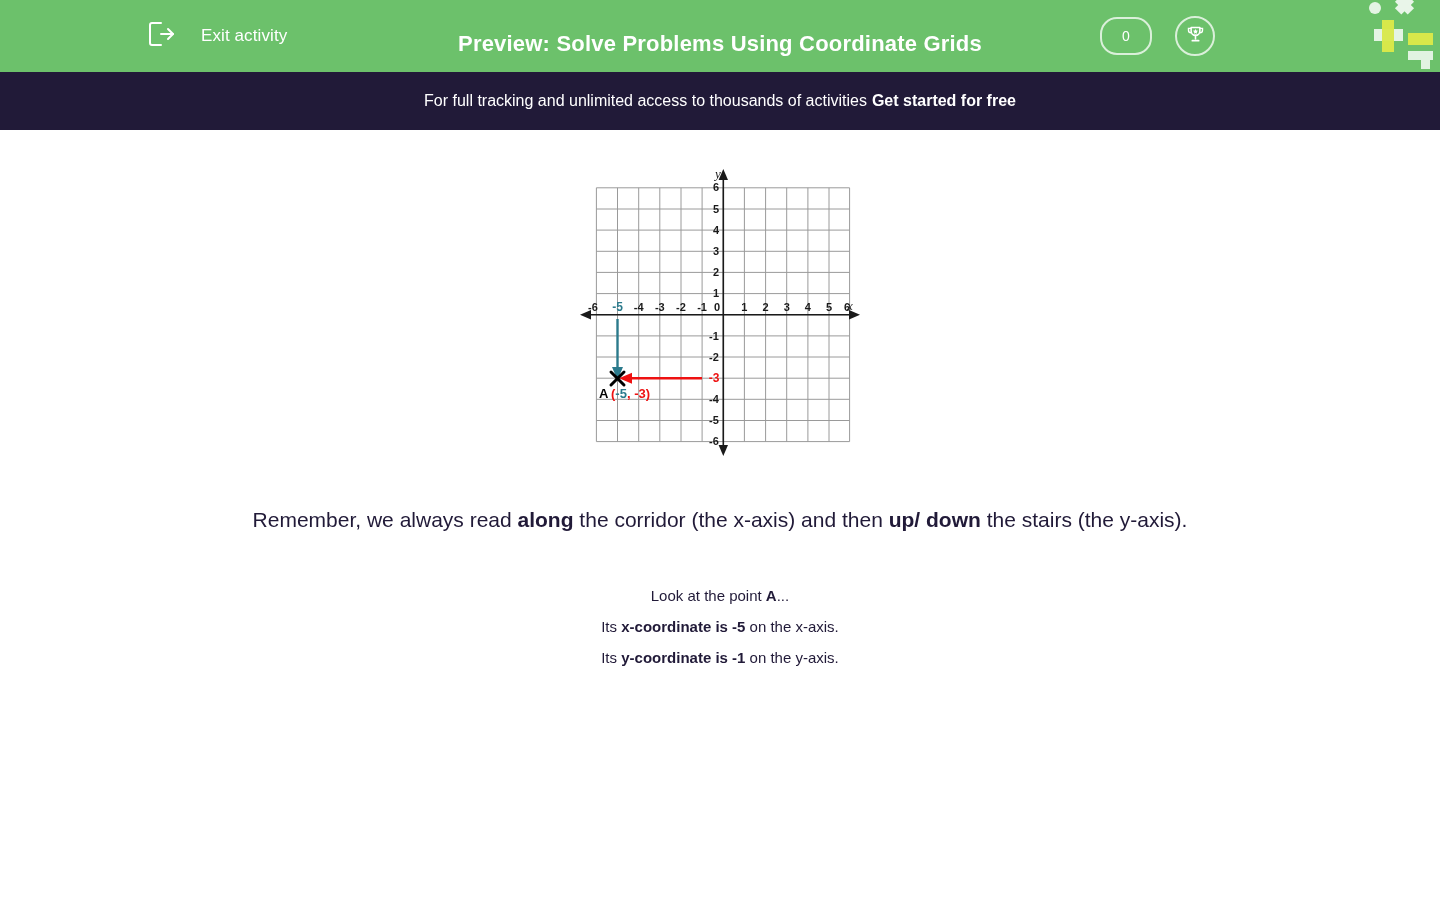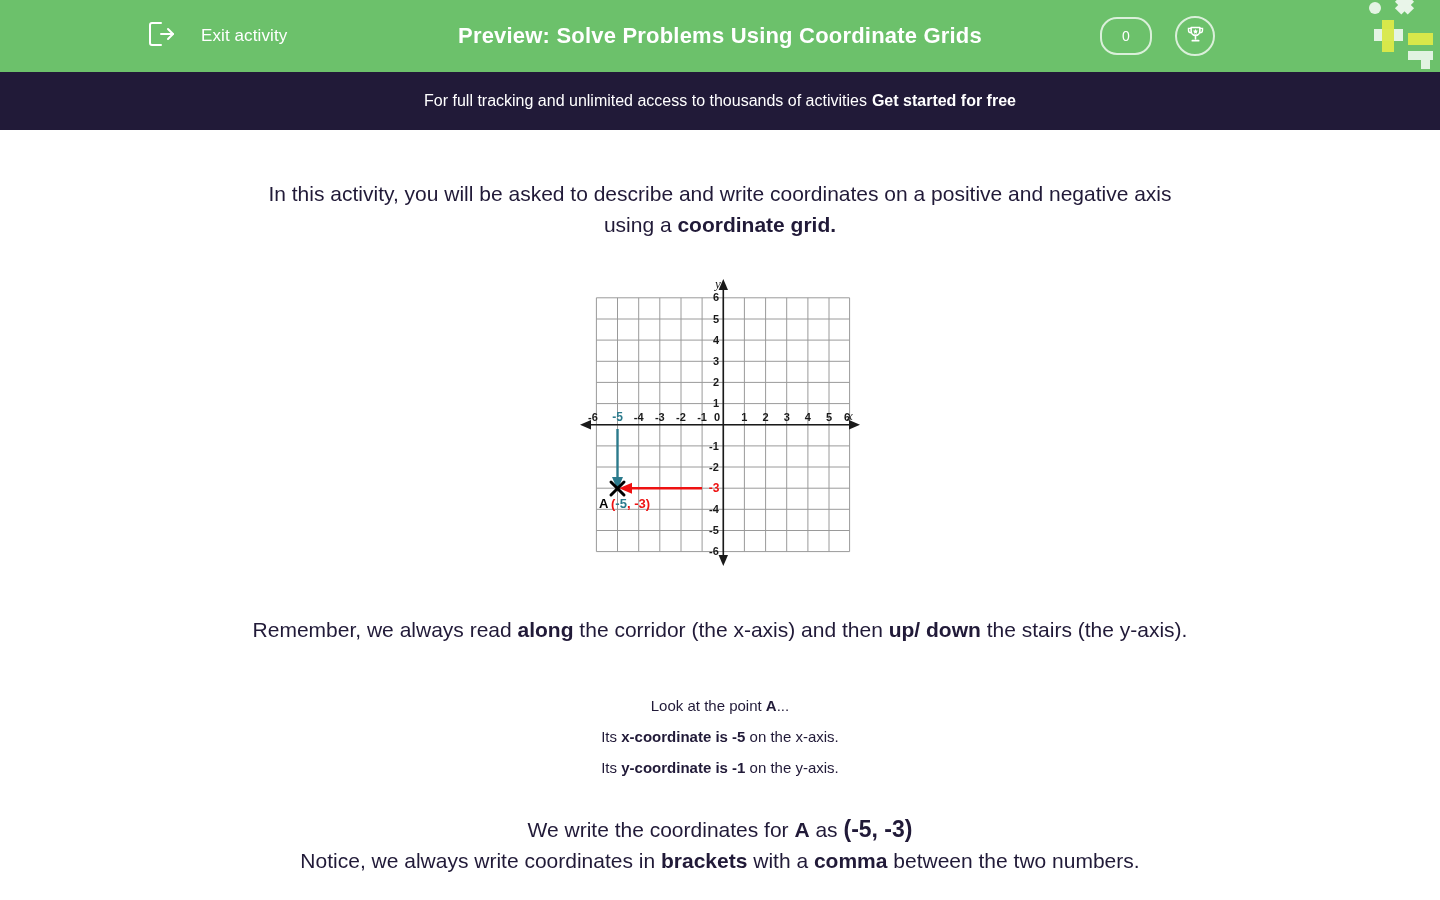--- a/index.html
+++ b/index.html
@@ -36,21 +36,21 @@
   }
   .exit-icon { display: block; }
   .exit-label {
     color: #ffffff;
     font-size: 17px;
     letter-spacing: .1px;
   }
   .header-title {
     position: absolute;
     left: 0; right: 0;
-    top: 0; height: 72px;
+    top: 8px; height: 72px;
     display: flex;
     align-items: center;
     justify-content: center;
     color: #ffffff;
     font-size: 22px;
     font-weight: bold;
     letter-spacing: .2px;
     pointer-events: none;
   }
   .header-right {
@@ -211,24 +211,20 @@
   </div>
 </div>
 
 <div class="promo">
   <span>For full tracking and unlimited access to thousands of activities</span>
   <span class="promo-cta">Get started for free</span>
 </div>
 
 <div class="main">
 
-  <div class="intro">
-    <span>In this activity, you will be asked to describe and write coordinates on a positive and negative axis</span><br>
-    <span>using a </span><b>coordinate grid.</b>
-  </div>
 
   <div class="figure-wrap">
     <div class="figure">
       <svg width="290" height="296" viewBox="0 0 290 296">
 
         <g stroke="#9A9A9A" stroke-width="1" fill="none">
           <line x1="21.4" y1="23.8" x2="274.6" y2="23.8"></line>
           <line x1="21.4" y1="45.0" x2="274.6" y2="45.0"></line>
           <line x1="21.4" y1="66.1" x2="274.6" y2="66.1"></line>
           <line x1="21.4" y1="87.3" x2="274.6" y2="87.3"></line>
@@ -333,22 +329,14 @@
       <span>Look at the point </span><b>A</b><span>...</span>
     </div>
     <div>
       <span>Its </span><b>x-coordinate is -5</b><span> on the x-axis.</span>
     </div>
     <div>
       <span>Its </span><b>y-coordinate is -1</b><span> on the y-axis.</span>
     </div>
   </div>
 
-  <div class="coords-block">
-    <div>
-      <span>We write the coordinates for </span><b>A</b><span> as </span><b class="big-coord">(-5, -3)</b>
-    </div>
-    <div>
-      <span>Notice, we always write coordinates in </span><b>brackets</b><span> with a </span><b>comma</b><span> between the two numbers.</span>
-    </div>
-  </div>
 
 </div>
 
 </body></html>

